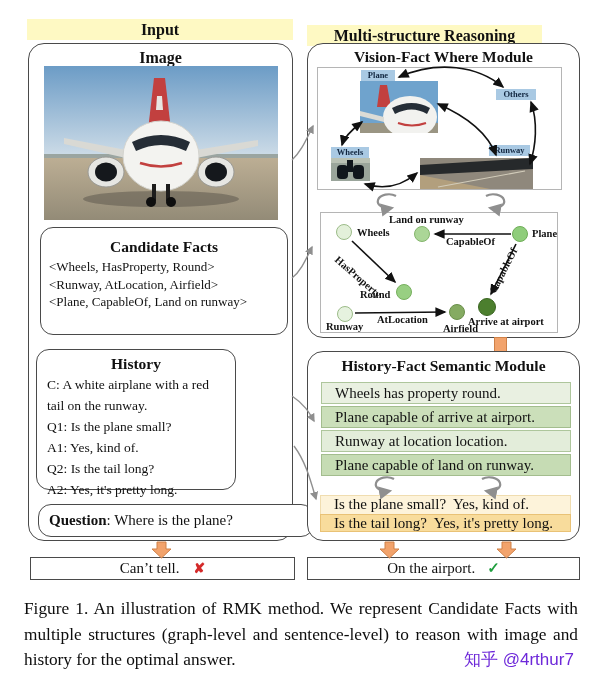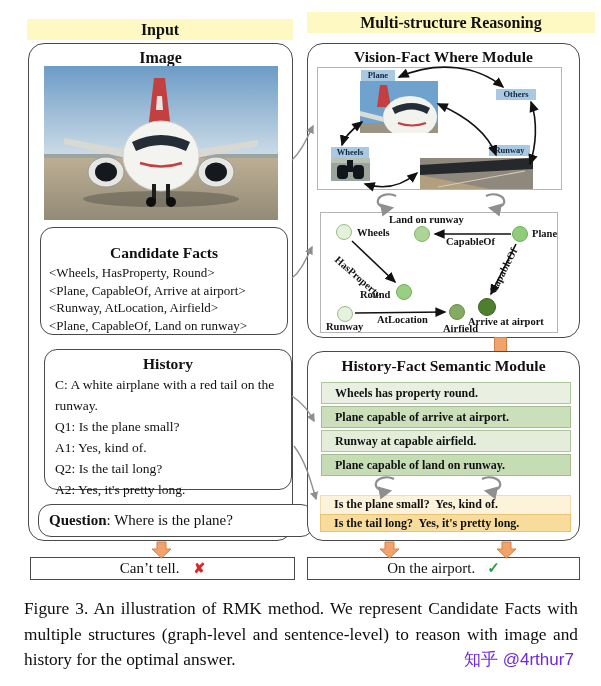--- a/index.html
+++ b/index.html
@@ -33,23 +33,22 @@
   .region-label{
     background:#a9c9e3;color:#10253f;font-weight:bold;font-size:8.5px;
     text-align:center;line-height:11px;height:11px;box-sizing:border-box;
   }
   .node{
     border-radius:50%;box-sizing:border-box;width:16px;height:16px;
   }
   .node-label{font-weight:bold;font-size:10.5px;white-space:nowrap;}
   .edge-label{font-weight:bold;font-size:10.5px;white-space:nowrap;}
   .sem-row{
-    box-sizing:border-box;font-size:12px;line-height:21px;padding-left:13px;
+    box-sizing:border-box;font-size:15px;line-height:21px;padding-left:13px;
     white-space:pre-wrap;
-    font-weight:bold;
   }
   .fact-row-a{background:#e9f0e1;border:1px solid #aec69c;}
   .fact-row-b{background:#cbdfba;border:1px solid #a3bd8e;}
   .fact-row-c{background:#e3edda;border:1px solid #aec69c;}
   .fact-row-d{background:#c6dcb4;border:1px solid #a3bd8e;}
   .hist-row-a{background:#fdf3da;border:1px solid #f0ddb0;}
   .hist-row-b{background:#f8dc9c;border:1px solid #e9c276;}
   .caption{
     font-size:17.3px;line-height:25.5px;text-align:justify;color:#0d0d0d;
   }
@@ -58,21 +57,21 @@
     color:#6d28d9;font-size:17px;white-space:nowrap;
   }
   svg{display:block;}
 </style>
 </head>
 <body>
 
 <div id="stage">
 
   <div class="abs hdr-bar" style="left:27px;top:19px;width:266px;">Input</div>
-  <div class="abs hdr-bar" style="left:307px;top:12px;width:288px;">Multi-structure Reasoning</div>
+  <div class="abs hdr-bar" style="left:307px;top:25px;width:235px;">Multi-structure Reasoning</div>
 
   <div class="abs round-box" style="left:28px;top:43px;width:265px;height:498px;"></div>
 
   <div class="abs box-title" style="left:28px;top:49px;width:265px;font-size:16px;">Image</div>
 
   <div class="abs" style="left:44px;top:66px;width:234px;height:154px;">
     <svg width="234" height="154" viewBox="0 0 234 154">
       <defs>
         <linearGradient id="sky" x1="0" y1="0" x2="0" y2="1">
           <stop offset="0" stop-color="#6c9cc6"></stop>
@@ -99,30 +98,29 @@
       <ellipse cx="172" cy="106" rx="18" ry="15" fill="#e6e6e2" stroke="#9a9a96" stroke-width="1"></ellipse>
       <ellipse cx="172" cy="106" rx="11" ry="9.5" fill="#15181c"></ellipse>
       <rect x="108" y="118" width="4" height="17" fill="#1c1c1c"></rect>
       <rect x="122" y="118" width="4" height="17" fill="#1c1c1c"></rect>
       <circle cx="107" cy="136" r="5" fill="#0e0e0e"></circle>
       <circle cx="127" cy="136" r="5" fill="#0e0e0e"></circle>
     </svg>
   </div>
 
   <div class="abs inner-box" style="left:40px;top:227px;width:248px;height:108px;">
-    <div class="box-title" style="margin-top:16px;">Candidate Facts</div>
+    <div class="box-title" style="margin-top:10px;">Candidate Facts</div>
     <div style="padding:2px 0 0 8px;">
       <div class="fact-line">&lt;Wheels, HasProperty, Round&gt;</div>
-      <div class="fact-line">&lt;Plane, CapableOf, Arrive at airport&gt;</div>
       <div class="fact-line">&lt;Runway, AtLocation, Airfield&gt;</div>
       <div class="fact-line">&lt;Plane, CapableOf, Land on runway&gt;</div>
     </div>
   </div>
 
-  <div class="abs inner-box" style="left:44px;top:349px;width:248px;height:141px;">
+  <div class="abs inner-box" style="left:36px;top:349px;width:200px;height:141px;">
     <div class="box-title" style="margin-top:5px;">History</div>
     <div style="padding:1px 6px 0 10px;">
       <div class="hist-line">C: A white airplane with a red tail on the runway.</div>
       <div class="hist-line">Q1: Is the plane small?</div>
       <div class="hist-line">A1: Yes, kind of.</div>
       <div class="hist-line">Q2: Is the tail long?</div>
       <div class="hist-line">A2: Yes, it's pretty long.</div>
     </div>
   </div>
 
@@ -200,31 +198,31 @@
   <div class="abs edge-label" style="left:497px;top:284px;transform:rotate(-63deg);transform-origin:left bottom;">CapableOf</div>
   <div class="abs edge-label" style="left:377px;top:314px;">AtLocation</div>
 
   <div class="abs" style="left:494px;top:337px;width:13px;height:15px;background:#f2a36c;border:1px solid #cf8148;box-sizing:border-box;"></div>
 
   <div class="abs round-box" style="left:307px;top:351px;width:273px;height:190px;"></div>
   <div class="abs box-title" style="left:307px;top:357px;width:273px;font-size:15.5px;">History-Fact Semantic Module</div>
 
   <div class="abs sem-row fact-row-a" style="left:321px;top:382px;width:250px;height:22px;">Wheels has property round.</div>
   <div class="abs sem-row fact-row-b" style="left:321px;top:406px;width:250px;height:22px;">Plane capable of arrive at airport.</div>
-  <div class="abs sem-row fact-row-c" style="left:321px;top:430px;width:250px;height:22px;">Runway at capable airfield.</div>
+  <div class="abs sem-row fact-row-c" style="left:321px;top:430px;width:250px;height:22px;">Runway at location location.</div>
   <div class="abs sem-row fact-row-d" style="left:321px;top:454px;width:250px;height:22px;">Plane capable of land on runway.</div>
 
   <div class="abs sem-row hist-row-a" style="left:320px;top:495px;width:251px;height:28px;line-height:17px;">Is the plane small?  Yes, kind of.</div>
   <div class="abs sem-row hist-row-b" style="left:320px;top:514px;width:251px;height:18px;line-height:17px;">Is the tail long?  Yes, it's pretty long.</div>
 
   <div class="abs answer-box" style="left:307px;top:557px;width:273px;height:23px;font-family:Liberation Serif, serif;">
     <span>On the airport.</span><span class="mark-v">✓</span>
   </div>
 
-  <div class="abs caption" style="left:24px;top:596px;width:554px;">Figure 3. An illustration of RMK method. We represent Candidate Facts with multiple structures (graph-level and sentence-level) to reason with image and history for the optimal answer.</div>
+  <div class="abs caption" style="left:24px;top:596px;width:554px;">Figure 1. An illustration of RMK method. We represent Candidate Facts with multiple structures (graph-level and sentence-level) to reason with image and history for the optimal answer.</div>
   <div class="abs watermark" style="left:464px;top:648px;">知乎 @4rthur7</div>
 
   <svg class="abs" style="left:0;top:0;pointer-events:none;" width="601" height="686" viewBox="0 0 601 686">
     <defs>
       <marker id="mb" markerWidth="8" markerHeight="8" refX="6" refY="3" orient="auto">
         <path d="M0,0 L7,3 L0,6 Z" fill="#111"></path>
       </marker>
       <marker id="mbs" markerWidth="8" markerHeight="8" refX="1" refY="3" orient="auto">
         <path d="M7,0 L0,3 L7,6 Z" fill="#111"></path>
       </marker>

